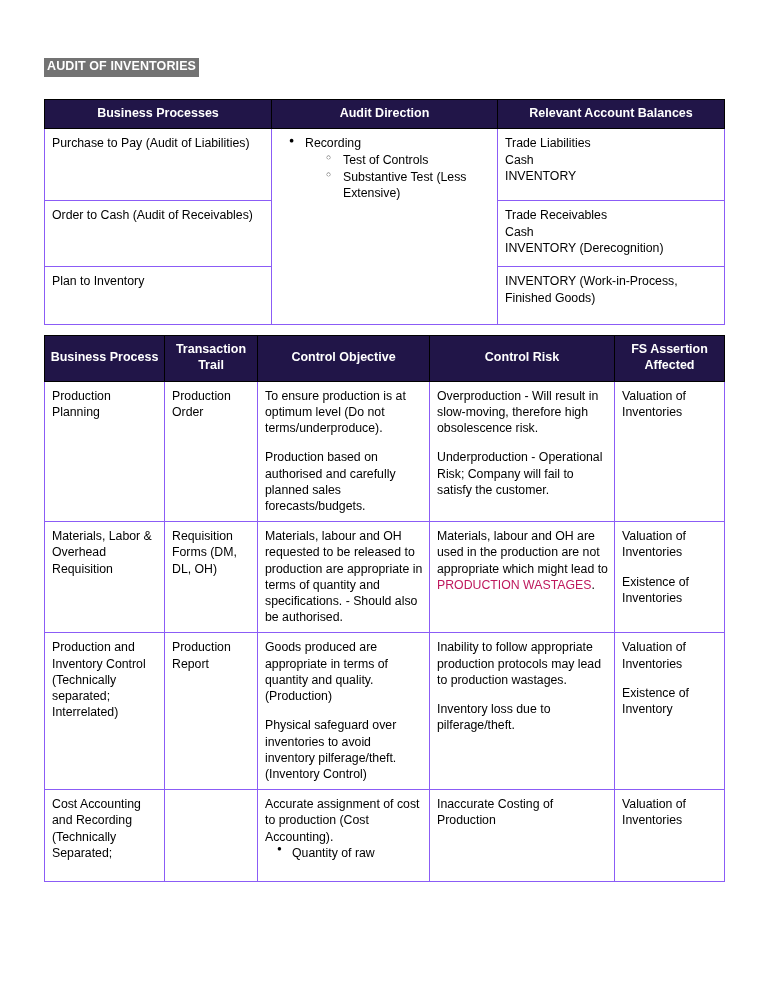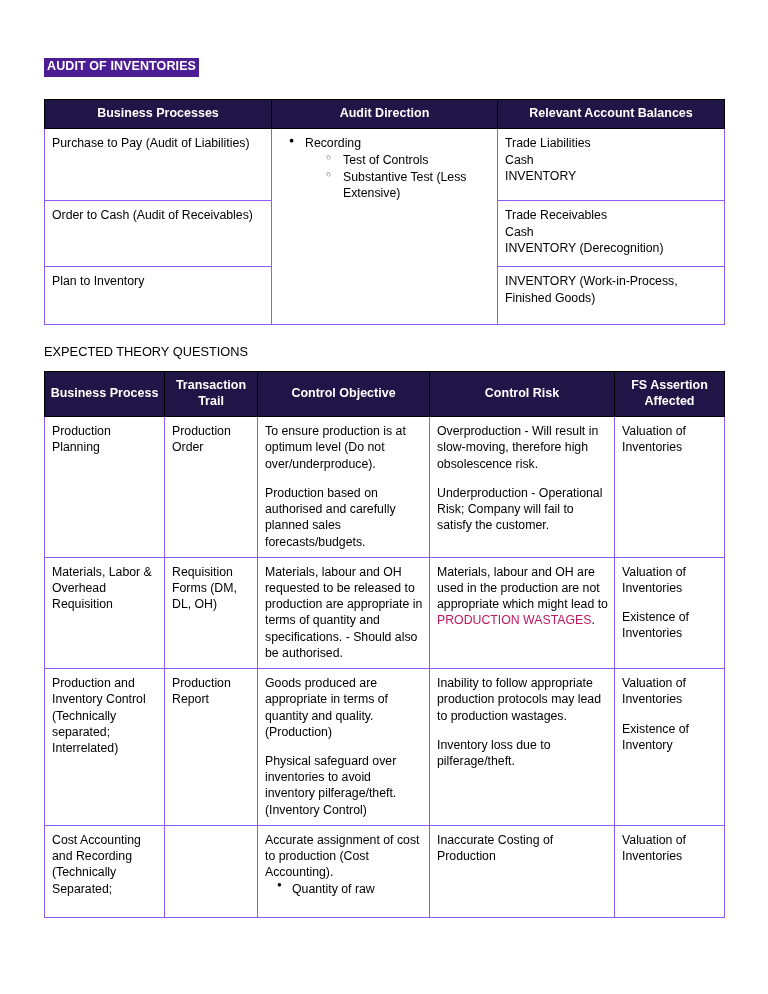--- a/index.html
+++ b/index.html
@@ -17,21 +17,21 @@
   }
   .page {
     padding: 56px 44px 0 44px;
     box-sizing: border-box;
     width: 768px;
   }
   .doc-title {
     font-size: 12.5px;
     font-weight: bold;
     color: #ffffff;
-    background: #4c1d95;
+    background: #737373;
     display: inline-block;
     padding: 2px 3px 3px 3px;
     letter-spacing: 0.1px;
     line-height: 1.1;
   }
   table {
     border-collapse: collapse;
     width: 680px;
     table-layout: fixed;
     border-radius: 32px;
@@ -180,21 +180,20 @@
 Cash
 INVENTORY (Derecognition)</td>
       </tr>
       <tr>
         <td style="height:44px">Plan to Inventory</td>
         <td>INVENTORY (Work-in-Process, Finished Goods)</td>
       </tr>
     </tbody>
   </table>
 
-  <div class="section-head">EXPECTED THEORY QUESTIONS</div>
 
   <table class="t2">
     <colgroup>
       <col style="width:120px">
       <col style="width:93px">
       <col style="width:172px">
       <col style="width:185px">
       <col style="width:110px">
     </colgroup>
     <thead>
@@ -205,21 +204,21 @@
         <th>Control Risk</th>
         <th>FS Assertion Affected</th>
       </tr>
     </thead>
     <tbody>
 
       <tr>
         <td>Production Planning</td>
         <td>Production Order</td>
         <td>
-          <p>To ensure production is at optimum level (Do not over/underproduce).</p>
+          <p>To ensure production is at optimum level (Do not terms/underproduce).</p>
           <p>Production based on authorised and carefully planned sales forecasts/budgets.</p>
         </td>
         <td>
           <p>Overproduction - Will result in slow-moving, therefore high obsolescence risk.</p>
           <p>Underproduction - Operational Risk; Company will fail to satisfy the customer.</p>
         </td>
         <td>
           <p>Valuation of Inventories</p>
         </td>
       </tr>

